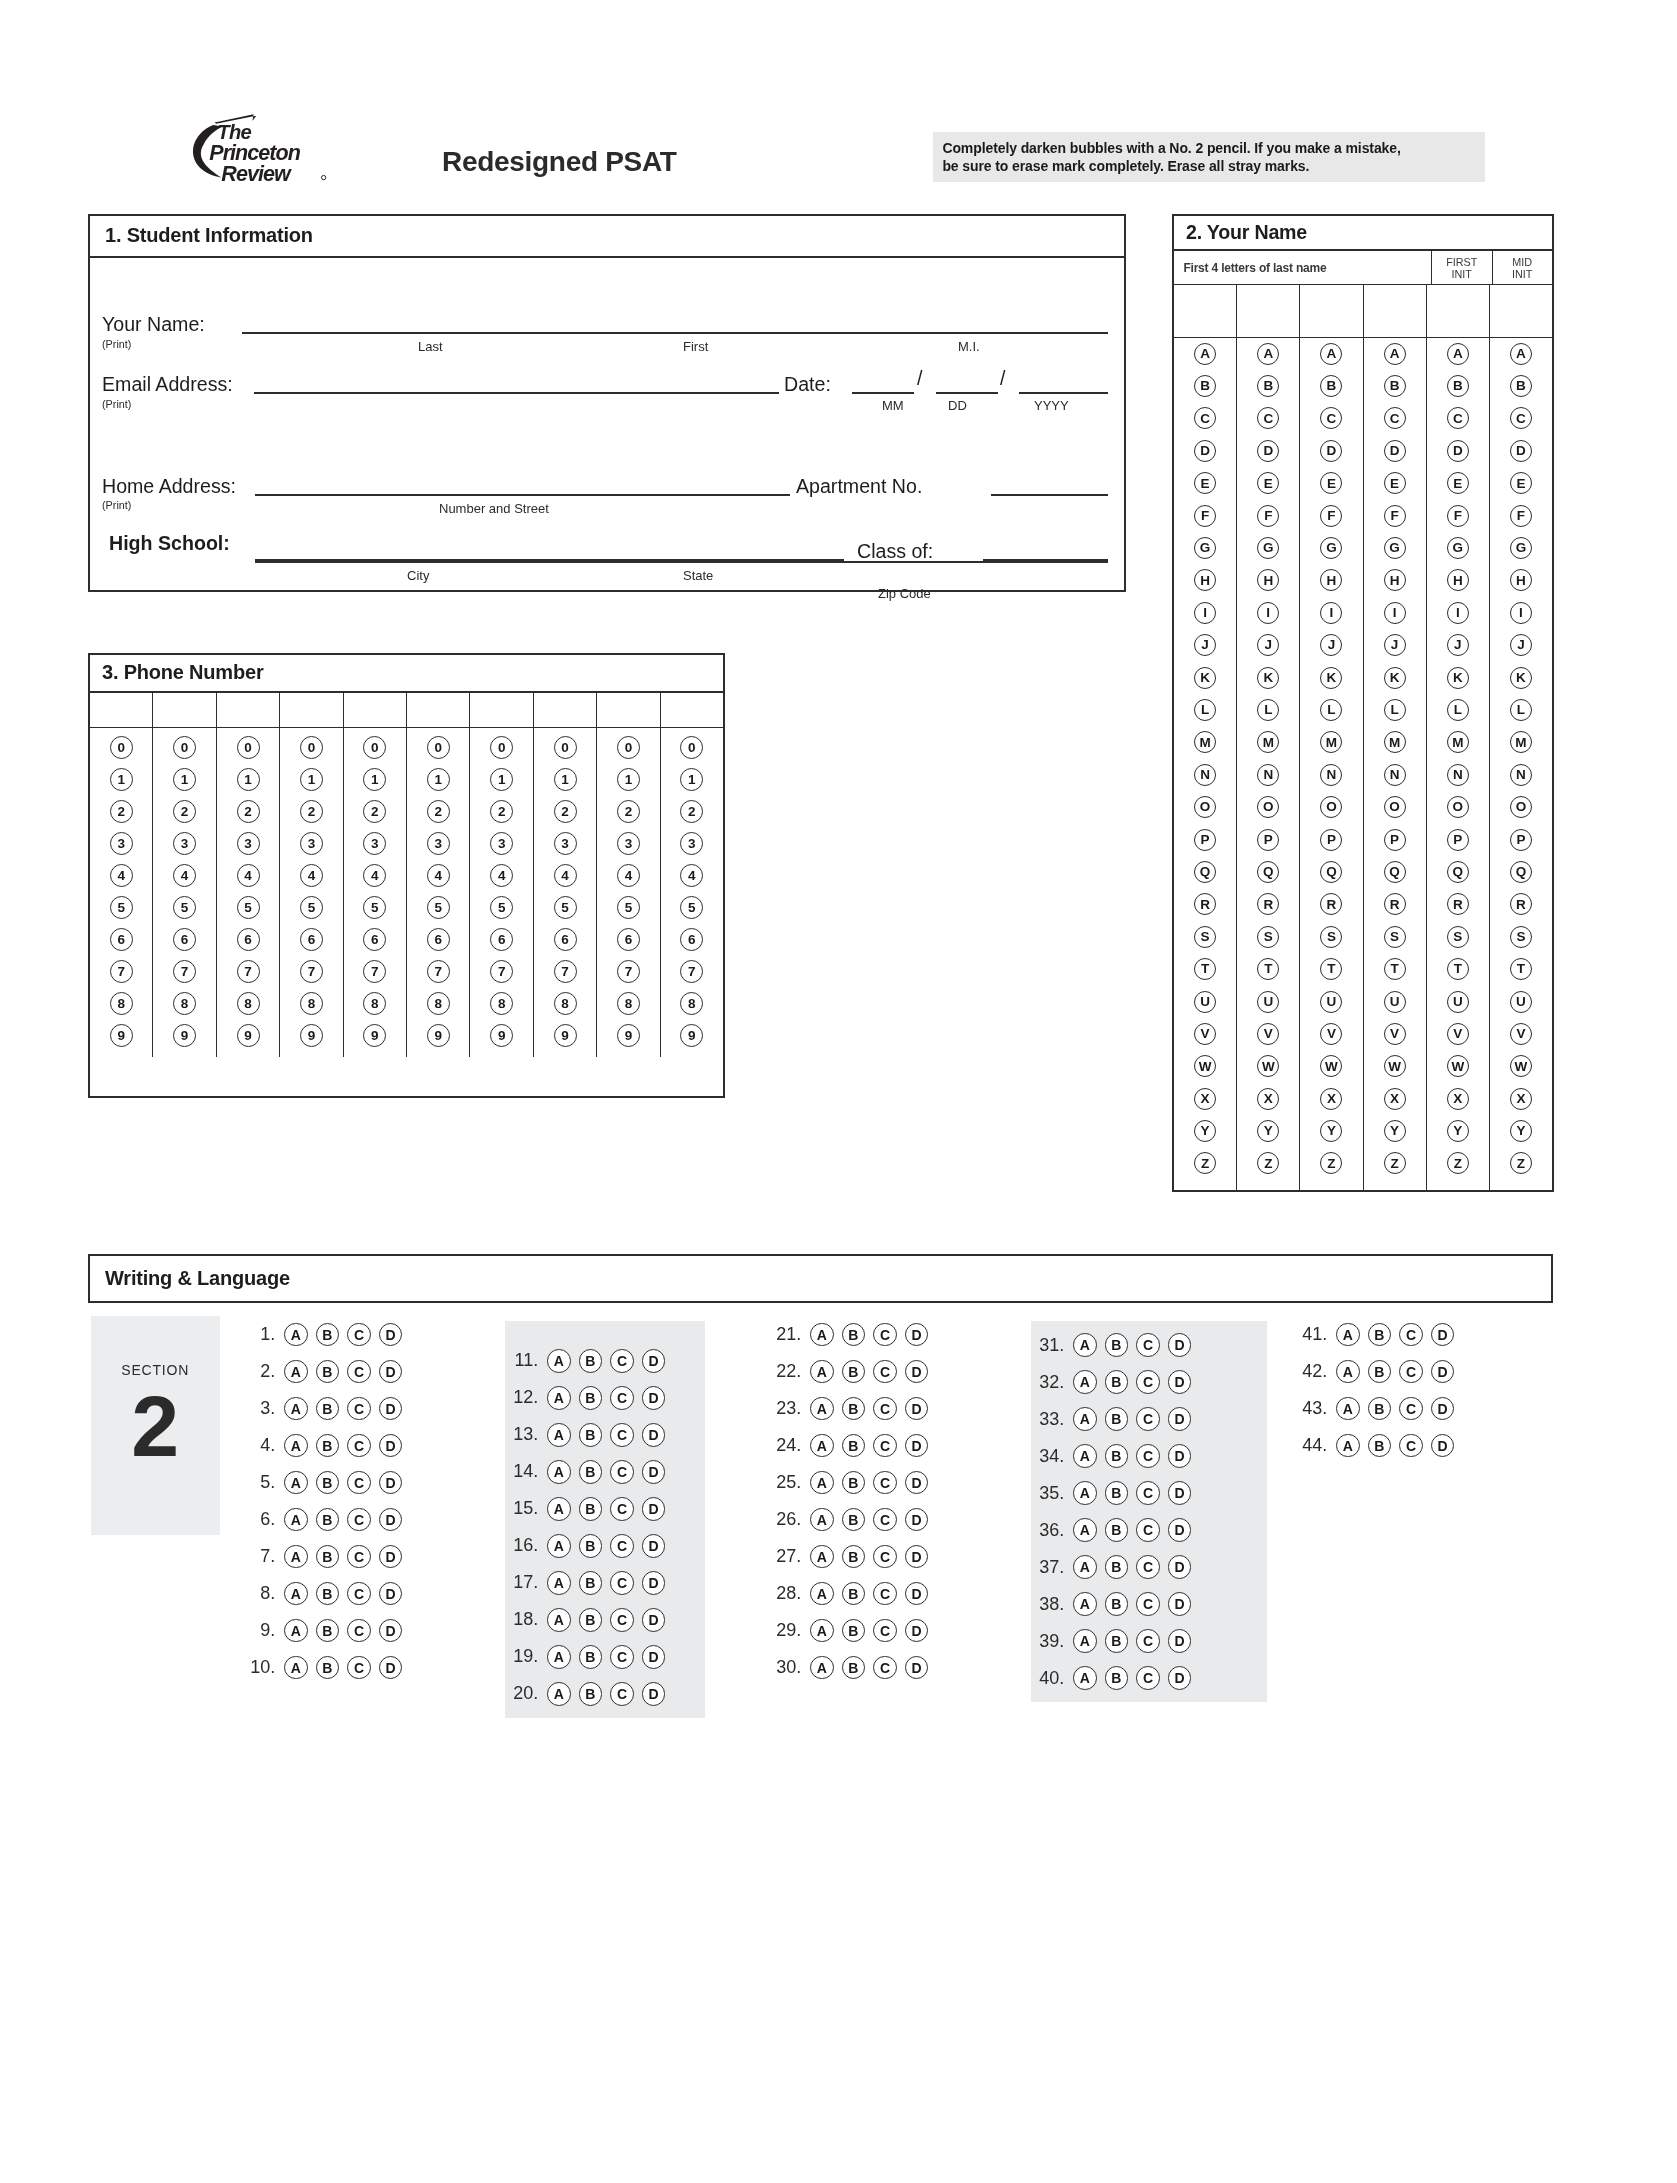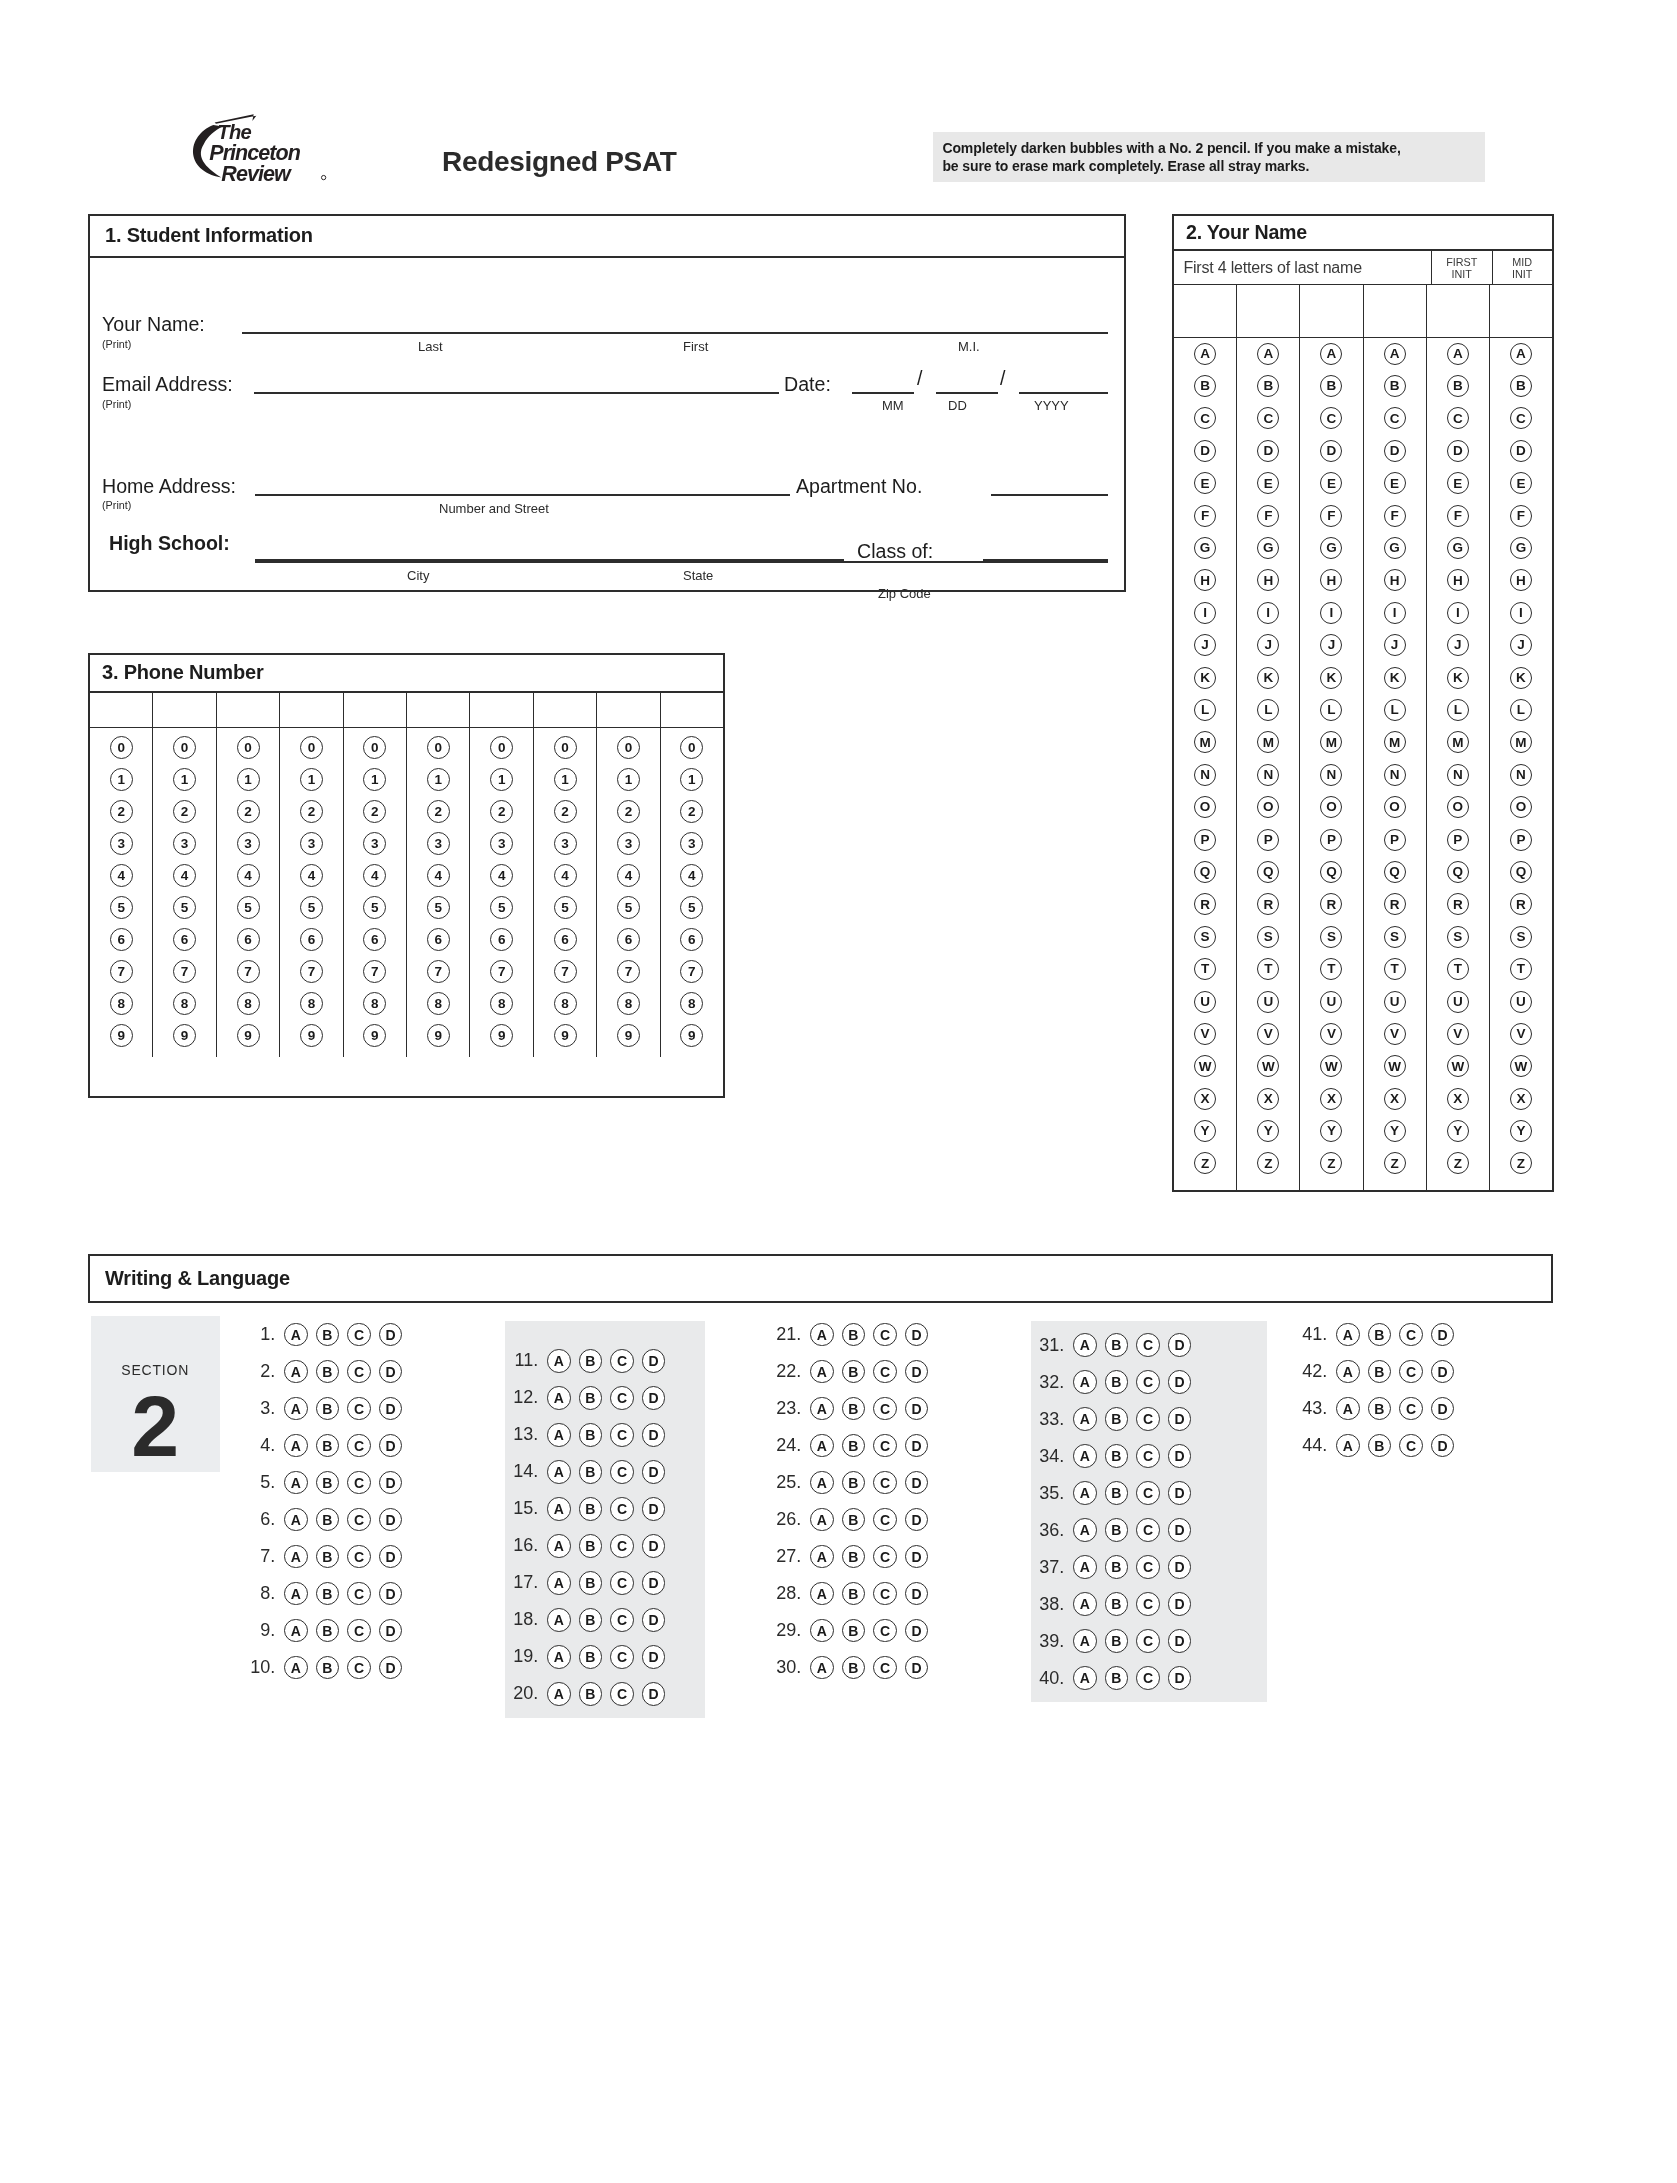--- a/index.html
+++ b/index.html
@@ -59,21 +59,21 @@
   .slash { position:absolute; font-size:19.6px; color:#1d1d1d; }
 
   
   #sec2 { left:1172px; top:214px; width:382px; height:978px; }
   #sec2 .hdr { height:35px; border-bottom:2px solid #2d2d2d; position:relative; }
   #sec2 .hdr .panel-title { position:absolute; left:12px; top:5.4px; font-size:19.6px; }
   #sec2 .colhdr { display:flex; height:34px; border-bottom:1.3px solid #2d2d2d; }
   #sec2 .colhdr .h-last {
     flex:0 0 258px; border-right:1.3px solid #2d2d2d;
     display:flex; align-items:center; padding-left:9.4px;
-    font-size:16px; color:#3a3a3a; letter-spacing:-0.2px;
+    font-size:12px; color:#3a3a3a; letter-spacing:-0.2px;font-weight:bold;
   }
   #sec2 .colhdr .h-init {
     flex:1 1 0; border-right:1.3px solid #2d2d2d;
     display:flex; flex-direction:column; align-items:center; justify-content:center;
     font-size:10.8px; line-height:12px; color:#3a3a3a; text-align:center;
   }
   #sec2 .colhdr .h-init:last-child { border-right:none; }
   #sec2 .writerow { display:flex; height:53px; border-bottom:1.3px solid #2d2d2d; }
   #sec2 .writerow .cell { flex:1 1 0; border-right:1.3px solid #2d2d2d; }
   #sec2 .writerow .cell:last-child { border-right:none; }
@@ -120,21 +120,21 @@
   #sec3 .grid .col:last-child { border-right:none; }
   #sec3 .grid .col .bub { margin-bottom:9px; width:23px; height:23px; }
 
   
   #wl-panel { left:88px; top:1254px; width:1465px; height:49px; }
   #wl-panel .panel-title { position:absolute; left:15px; top:10.8px; }
 
   #wl-body { position:absolute; left:88px; top:1316px; width:1517px; height:378px; }
 
   #section-badge {
-    position:absolute; left:2.7px; top:0px; width:129px; height:156px;
+    position:absolute; left:2.7px; top:0px; width:129px; height:219px;
     background:#ebedef;
     display:flex; flex-direction:column; align-items:center; justify-content:flex-start;
     padding-top:46px;
   }
   #section-badge .sb-word { font-size:14px; letter-spacing:0.8px; color:#2b2b2b; }
   #section-badge .sb-num  { font-size:86px; font-weight:bold; color:#2b2b2b; line-height:1; margin-top:5.4px; }
 
   .ans-col { position:absolute; top:0; }
   .ans-col.shaded { background:#e9eaeb; }
   .ans-row { display:flex; align-items:center; height:37px; }

